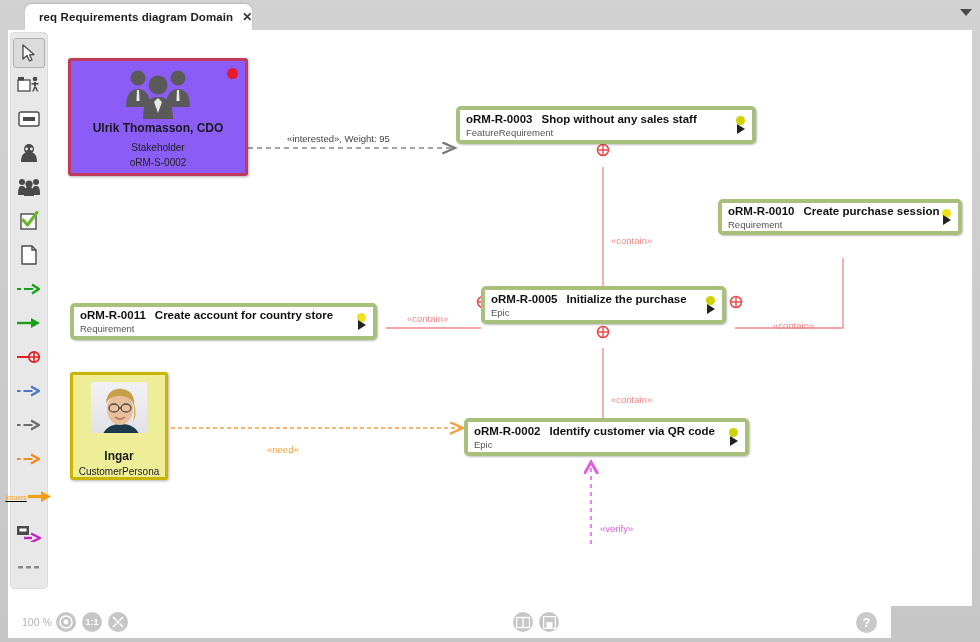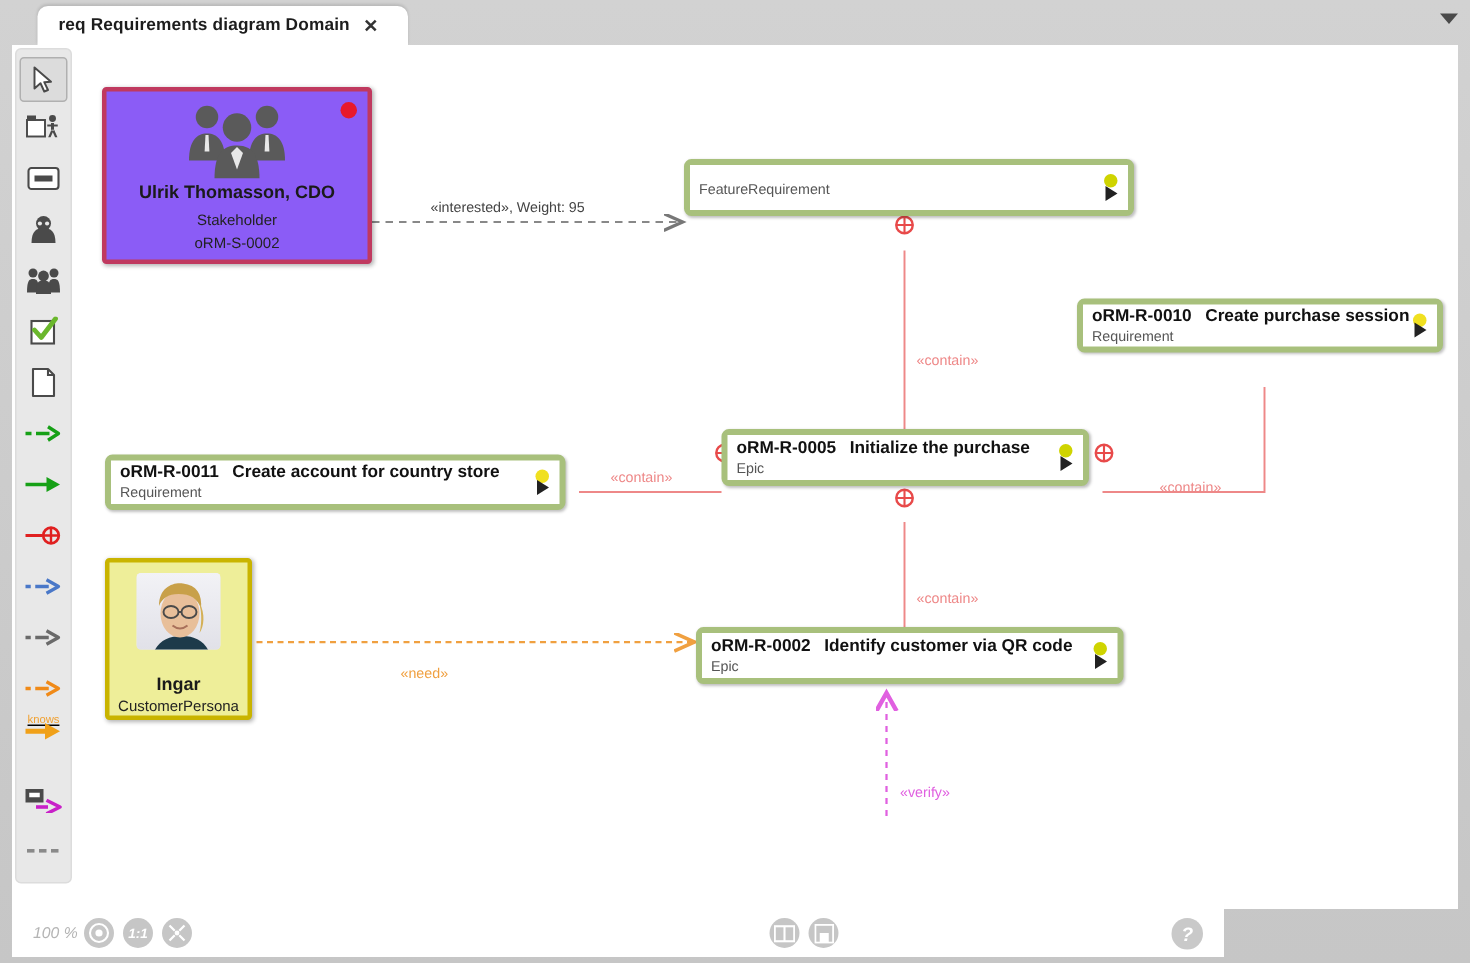--- a/index.html
+++ b/index.html
@@ -8,21 +8,21 @@
     font-family:"Liberation Sans", sans-serif;
     background:#c8c8c8;
     position:relative;
   }
   
   #app{position:absolute;inset:0;background:linear-gradient(#d2d2d2,#c6c6c6);}
   #tabbar{position:absolute;left:0;top:0;width:980px;height:30px;}
   #tab{
     position:absolute;left:25px;top:4px;height:26px;
     background:#ffffff;border-top-left-radius:7px;border-top-right-radius:7px;
-    padding:0 20px 0 14px;display:flex;align-items:center;gap:9px;
+    padding:0 0 0 14px;display:flex;align-items:center;gap:9px;
     box-shadow:0 -1px 2px rgba(0,0,0,.12);
   }
   #tab-title{font-size:11.5px;font-weight:bold;color:#1d1d1d;white-space:nowrap;letter-spacing:.1px;}
   #tab-close{font-size:12px;color:#333;cursor:pointer;line-height:1;font-weight:bold;}
   #tabs-menu{position:absolute;right:8px;top:9px;width:0;height:0;
     border-left:6px solid transparent;border-right:6px solid transparent;border-top:7px solid #4a4a4a;cursor:pointer;}
 
   
   #canvas{
     position:absolute;left:8px;top:30px;width:964px;height:576px;
@@ -31,21 +31,21 @@
   
   #toolbar{
     position:absolute;left:10px;top:32px;width:36px;height:550px;
     background:#e8e8e8;border-radius:4px;border:1px solid #dcdcdc;
     display:flex;flex-direction:column;align-items:center;padding-top:5px;gap:0;
   }
   .tool{width:32px;height:34px;display:flex;align-items:center;justify-content:center;cursor:pointer;}
   .tool.sel{background:#dcdcdc;border:1px solid #b0b0b0;border-radius:3px;width:30px;height:28px;}
   .tool svg{display:block;}
   .toolknows{font-size:7.5px;color:#f0a030;line-height:8px;margin-bottom:-3px;font-family:"Liberation Sans",sans-serif;}
-  .toolwrap{display:flex;flex-direction:column;align-items:center;justify-content:flex-start;height:40px;cursor:pointer;text-decoration:underline;}
+  .toolwrap{display:flex;flex-direction:row;align-items:center;justify-content:flex-start;height:40px;cursor:pointer;text-decoration:underline;}
 
   
   #diagram{position:absolute;left:0;top:0;width:964px;height:576px;}
 
   
   .node{position:absolute;box-sizing:border-box;}
   
   .reqbox{
     border-radius:5px;border:2px solid;padding:2px;
     box-shadow:1px 1px 2px rgba(0,0,0,.25);
@@ -80,22 +80,22 @@
     display:flex;flex-direction:column;align-items:center;justify-content:flex-start;
   }
   #node-persona .p-name{font-size:12px;font-weight:bold;color:#1a1a1a;margin-top:16px;}
   #node-persona .p-type{font-size:10px;color:#222;margin-top:3px;}
   .photo{width:56px;height:66px;margin-top:7px;border-radius:3px;overflow:hidden;background:#e9e9ef;position:relative;}
 
   
   .elabel{position:absolute;font-size:9.5px;white-space:nowrap;font-family:"Liberation Sans",sans-serif;}
 
   
-  #statusbar{position:absolute;left:8px;top:606px;width:808px;height:32px;background:#ffffff;
-    display:flex;align-items:center;font-style:italic;}
+  #statusbar{position:absolute;left:8px;top:606px;width:883px;height:32px;background:#ffffff;
+    display:flex;align-items:center;}
   #zoomlabel{position:absolute;left:14px;font-size:10.5px;color:#b4b4b4;font-family:"Liberation Sans",sans-serif;}
   .sbicon{position:absolute;cursor:pointer;}
   .circbtn{width:20px;height:20px;border-radius:50%;background:#c6c6c6;display:flex;align-items:center;justify-content:center;}
   .circbtn .lbl{font-size:9px;color:#fff;font-weight:bold;}
   #helpbtn{position:absolute;right:14px;width:21px;height:21px;border-radius:50%;background:#c9c9c9;
     display:flex;align-items:center;justify-content:center;color:#fff;font-size:13px;font-weight:bold;cursor:pointer;}
 </style>
 </head>
 <body>
 
@@ -179,20 +179,24 @@
         <path d="M56,21 L58,21 L58.6,32 L55.4,32 Z" fill="#e8e8e8"></path>
         <path d="M37,29 L41,33 L37,44 L33,33 Z" fill="#e8e8e8"></path>
       </svg>
       <div class="sh-name">Ulrik Thomasson, CDO</div>
       <div class="sh-type">Stakeholder</div>
       <div class="sh-id">oRM-S-0002</div>
     </div>
 
     <div class="node reqbox" style="left:448px;top:76px;width:300px;height:38px;border-color:#a8c07c;background:#a8c07c;">
       <div class="inner">
+        <div class="req-row1">
+          <span class="req-id">oRM-R-0003</span>
+          <span class="req-name">Shop without any sales staff</span>
+        </div>
         <div class="req-type">FeatureRequirement</div>
         <div class="dot" style="background:#cfd400;"></div>
         <div class="tri"></div>
       </div>
     </div>
 
     <div class="node reqbox" style="left:710px;top:169px;width:244px;height:36px;border-color:#a8c07c;background:#a8c07c;">
       <div class="inner">
         <div class="req-row1">
           <span class="req-id">oRM-R-0010</span>

